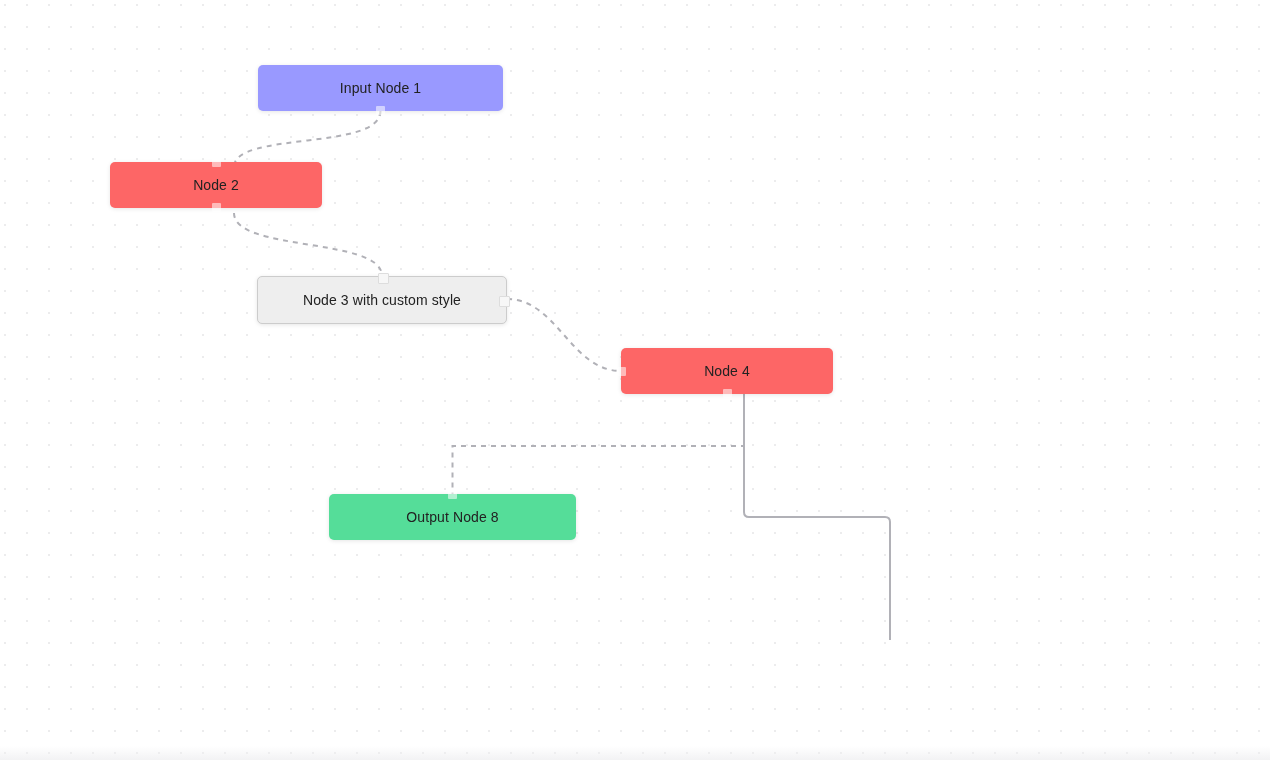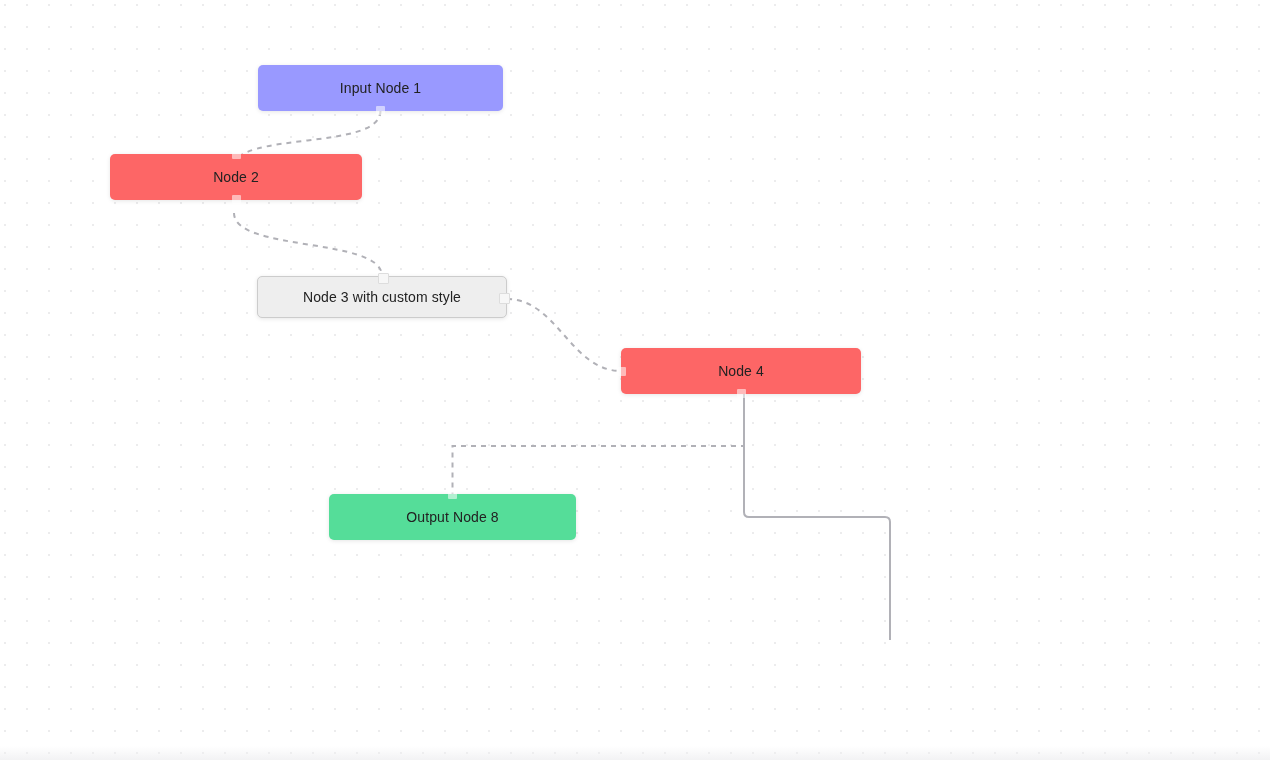--- a/index.html
+++ b/index.html
@@ -110,33 +110,33 @@
     <path class="edge-path edge-dashed" d="M 507 299 C 557 299, 571 371, 621 371"></path>
     <path class="edge-path edge-dashed" d="M 744 394 L 744 446 L 452.5 446 L 452.5 494"></path>
     <path class="edge-path edge-solid" d="M 744 394 L 744 512 Q 744 517 749 517 L 885 517 Q 890 517 890 522 L 890 640"></path>
   </svg>
 
   <div class="node node-input" id="node-1" style="left: 258px; top: 65px; width: 245px; height: 46px;">
     <span class="node-label">Input Node 1</span>
     <div class="handle handle-bottom"></div>
   </div>
 
-  <div class="node node-default" id="node-2" style="left: 110px; top: 154px; width: 252px; height: 46px;">
+  <div class="node node-default" id="node-2" style="left: 110px; top: 162px; width: 212px; height: 46px;">
     <span class="node-label">Node 2</span>
     <div class="handle handle-top"></div>
     <div class="handle handle-bottom"></div>
   </div>
 
-  <div class="node node-custom" id="node-3" style="left: 257px; top: 276px; width: 250px; height: 42px;">
+  <div class="node node-custom" id="node-3" style="left: 257px; top: 276px; width: 250px; height: 48px;">
     <span class="node-label">Node 3 with custom style</span>
     <div class="handle handle-top"></div>
     <div class="handle handle-right"></div>
   </div>
 
-  <div class="node node-default" id="node-4" style="left: 621px; top: 348px; width: 240px; height: 46px;">
+  <div class="node node-default" id="node-4" style="left: 621px; top: 348px; width: 212px; height: 46px;">
     <span class="node-label">Node 4</span>
     <div class="handle handle-left"></div>
     <div class="handle handle-bottom"></div>
   </div>
 
   <div class="node node-output" id="node-5" style="left: 329px; top: 494px; width: 247px; height: 46px;">
     <span class="node-label">Output Node 8</span>
     <div class="handle handle-top"></div>
   </div>
 

